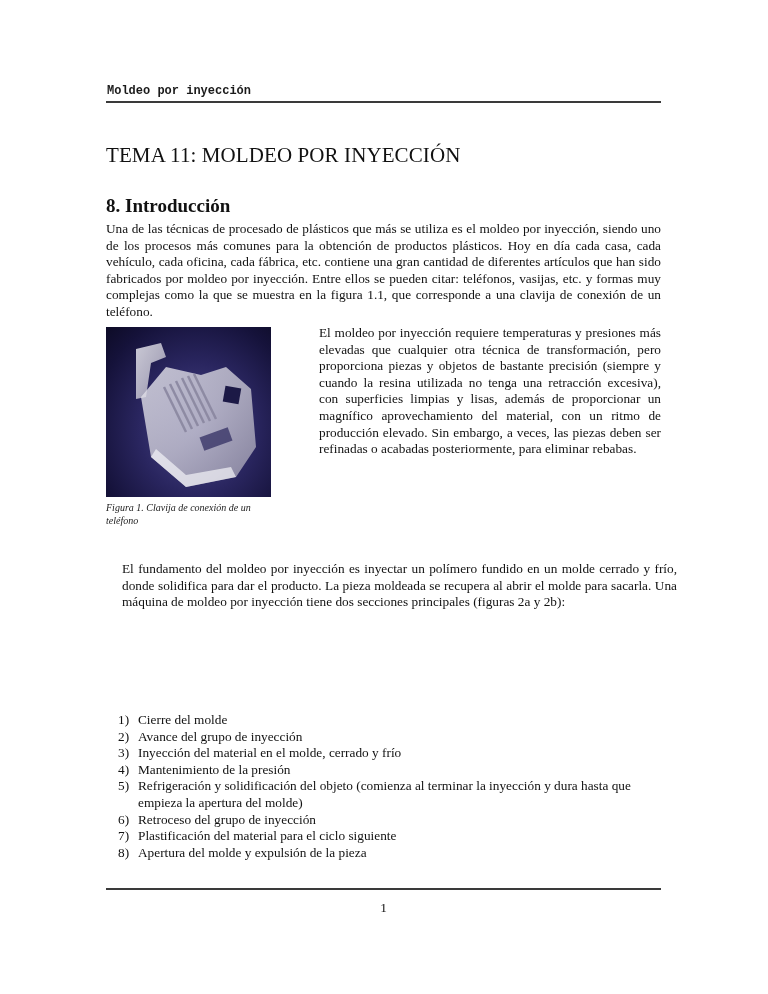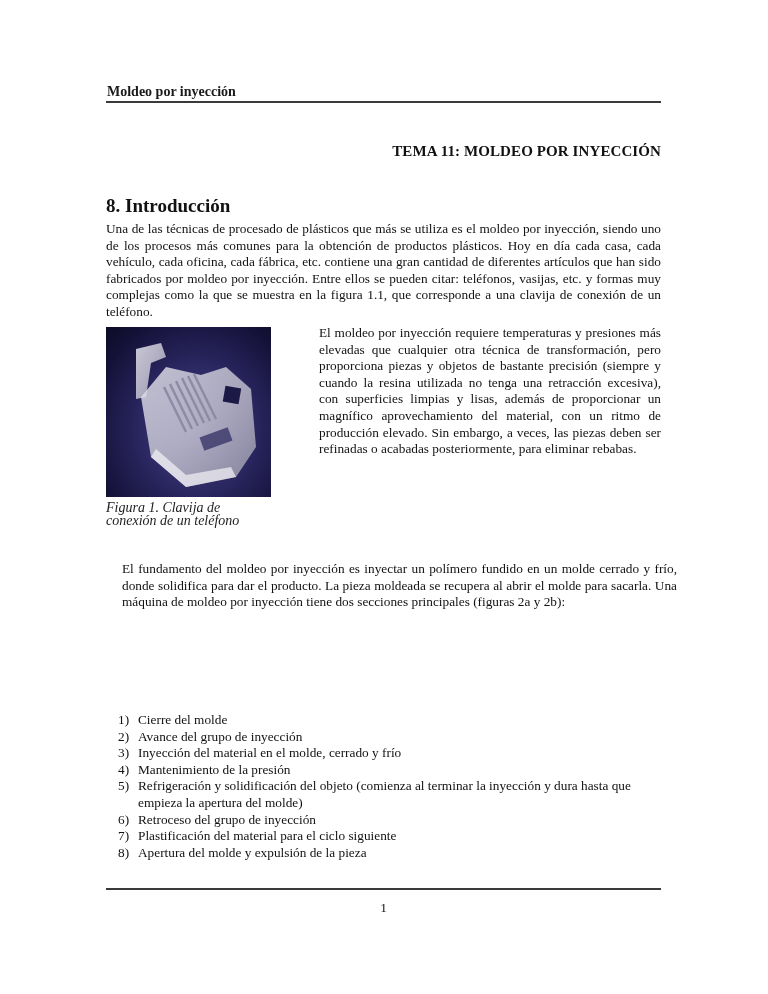--- a/index.html
+++ b/index.html
@@ -1,41 +1,41 @@
 <!DOCTYPE html>
 <html><head>
   <meta charset="utf-8">
   <style>
     html, body { margin: 0; padding: 0; background: #ffffff; }
     body { width: 768px; height: 994px; position: relative; overflow: hidden; color: #111; }
     .page { position: absolute; left: 0; top: 0; width: 768px; height: 994px; }
     .running-header {
       position: absolute; left: 107px; top: 84px;
-      font-family: Liberation Serif, serif; font-size: 14px; font-weight: bold; color: #1a1a1a;
+      font-family: Liberation Mono, monospace; font-size: 12px; font-weight: bold; color: #1a1a1a;
     }
     .rule-top { position: absolute; left: 106px; top: 101px; width: 555px; height: 2px; background: #3a3a3a; }
     .title {
-      position: absolute; left: 106px; width: 555px; top: 143px; text-align: right;
-      font-family: "Liberation Serif", serif; font-weight: bold; font-size: 15px; letter-spacing: 0.1px;
+      position: absolute; left: 106px; width: 555px; top: 143px; text-align: left;
+      font-family: "Liberation Serif", serif; font-weight: normal; font-size: 21px; letter-spacing: 0.1px;
     }
     .section-heading {
       position: absolute; left: 106px; top: 195px;
       font-family: "Liberation Serif", serif; font-weight: bold; font-size: 19px;
     }
     .serif { font-family: "Liberation Serif", serif; font-size: 13.3px; line-height: 16.6px; }
     .para { position: absolute; text-align: justify; text-align-last: left; }
     .p1 { left: 106px; top: 221px; width: 555px; }
     .figure { position: absolute; left: 106px; top: 327px; width: 165px; }
     .photo {
       width: 165px; height: 170px; position: relative; overflow: hidden;
       background: radial-gradient(ellipse at 55% 60%, #4d4a8a 0%, #2a2660 45%, #15123a 80%, #0d0b26 100%);
     }
     .photo svg { position: absolute; left: 0; top: 0; }
     .caption {
-      font-family: "Liberation Serif", serif; font-style: italic; font-size: 14px; line-height: 12.5px;
+      font-family: "Liberation Serif", serif; font-style: italic; font-size: 10px; line-height: 12.5px;
       margin-top: 5px; color: #222;
     }
     .p2 { left: 319px; top: 325px; width: 342px; }
     .p3 { left: 106px; top: 545px; width: 555px; }
     .bullets { position: absolute; left: 126px; top: 628px; list-style: none; margin: 0; padding: 0; }
     .bullets li { display: flex; align-items: center; height: 16.6px; }
     .bullet-icon {
       width: 10px; height: 10px; margin-right: 12px; position: relative;
       background: linear-gradient(135deg, #f2f2f7 0%, #d7d5e2 55%, #b9b5cc 100%);
       border: 1px solid #b8b8c4; box-sizing: border-box;

